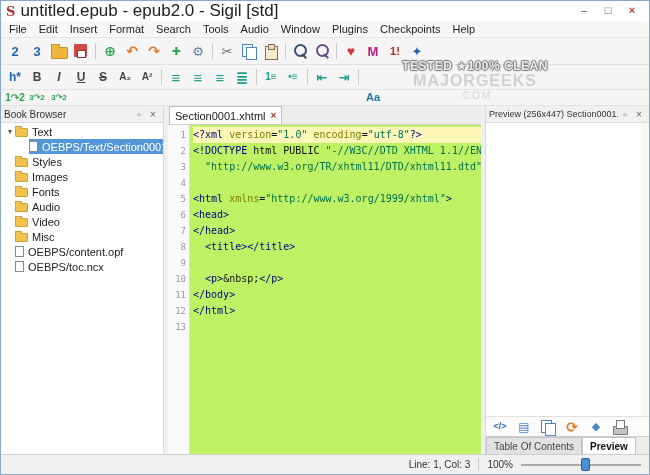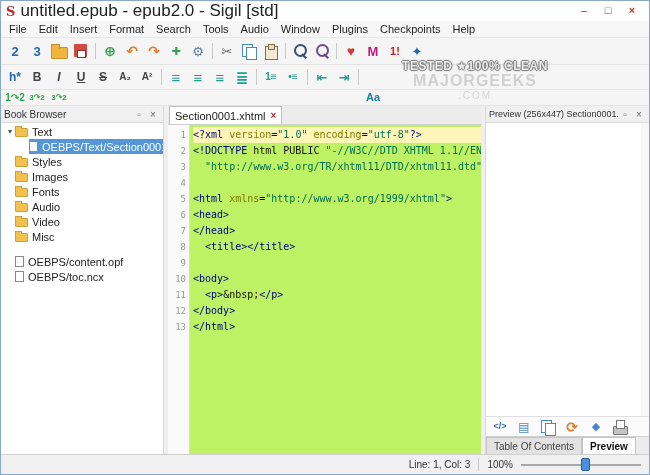--- a/index.html
+++ b/index.html
@@ -244,21 +244,21 @@
               <span class="tree-label">Video</span>
             </span>
           </div>
           <div class="tree-row" style="padding-left: 4px;">
             <span class="tree-arrow"></span>
             <span class="row-inner">
               <span class="icon-folder"></span>
               <span class="tree-label">Misc</span>
             </span>
           </div>
-          <div class="tree-row" style="padding-left: 4px; margin-top: 10px;">
+          <div class="tree-row" style="padding-left: 4px;">
             <span class="tree-arrow"></span>
             <span class="row-inner">
               <span class="icon-file"></span>
               <span class="tree-label">OEBPS/content.opf</span>
             </span>
           </div>
           <div class="tree-row" style="padding-left: 4px;">
             <span class="tree-arrow"></span>
             <span class="row-inner">
               <span class="icon-file"></span>
@@ -296,21 +296,20 @@
         <div class="code" id="code">
             <div class="code-line current-line"><span class="tok-tag">&lt;?xml</span> <span class="tok-attr">version</span>=<span class="tok-str">"1.0"</span> <span class="tok-attr">encoding</span>=<span class="tok-str">"utf-8"</span><span class="tok-tag">?&gt;</span></div>
             <div class="code-line"><span class="tok-tag">&lt;!DOCTYPE</span> html PUBLIC <span class="tok-str">"-//W3C//DTD XHTML 1.1//EN"</span></div>
             <div class="code-line">  <span class="tok-str">"http://www.w3.org/TR/xhtml11/DTD/xhtml11.dtd"</span></div>
             <div class="code-line"></div>
             <div class="code-line"><span class="tok-tag">&lt;html</span> <span class="tok-attr">xmlns</span>=<span class="tok-str">"http://www.w3.org/1999/xhtml"</span><span class="tok-tag">&gt;</span></div>
             <div class="code-line"><span class="tok-tag">&lt;head</span><span class="tok-tag">&gt;</span></div>
             <div class="code-line"><span class="tok-tag">&lt;/head</span><span class="tok-tag">&gt;</span></div>
             <div class="code-line">  <span class="tok-tag">&lt;title</span><span class="tok-tag">&gt;</span><span class="tok-tag">&lt;/title</span><span class="tok-tag">&gt;</span></div>
             <div class="code-line"></div>
-            <div class="code-line"><span class="tok-tag">&lt;body</span><span class="tok-tag">&gt;</span></div>
             <div class="code-line">  <span class="tok-tag">&lt;p</span><span class="tok-tag">&gt;</span>&amp;nbsp;<span class="tok-tag">&lt;/p</span><span class="tok-tag">&gt;</span></div>
             <div class="code-line"><span class="tok-tag">&lt;/body</span><span class="tok-tag">&gt;</span></div>
             <div class="code-line"><span class="tok-tag">&lt;/html</span><span class="tok-tag">&gt;</span></div>
           </div>
       </div>
     </div>
 
     <div class="splitter"></div>
 
     <div class="panel right">

